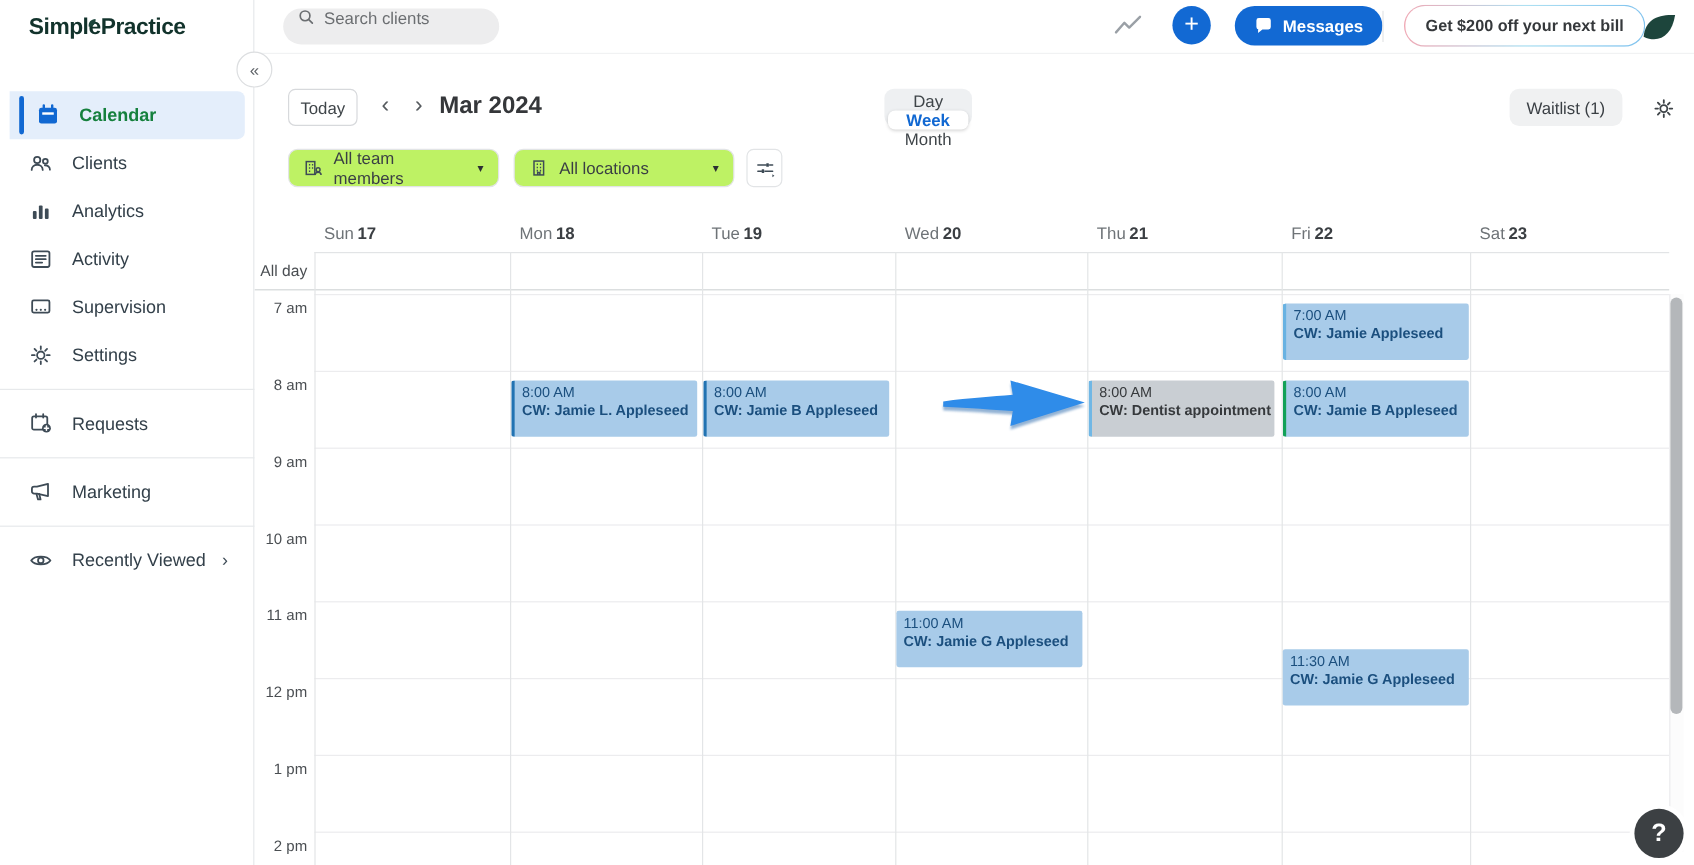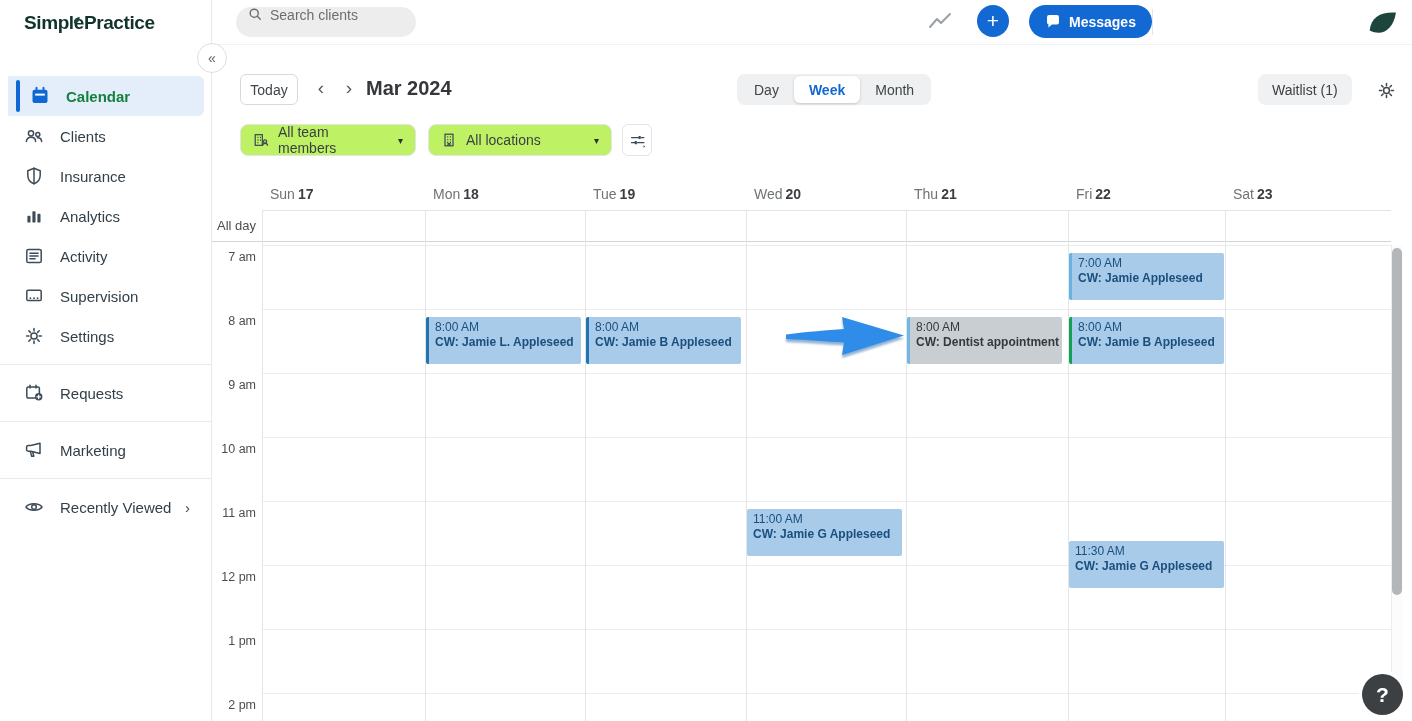--- a/index.html
+++ b/index.html
@@ -58,21 +58,21 @@
   
   .today-btn { position:absolute; left:240px; top:74px; width:58px; height:31px; background:#fff;
                border:1px solid #d7d9dc; border-radius:6px; font-size:14px; font-weight:500;
                color:#3f4549; display:flex; align-items:center; justify-content:center; cursor:pointer; }
   .nav-arrow { position:absolute; top:77px; font-size:19px; color:#555a5e; cursor:pointer;
                width:22px; text-align:center; font-weight:400; }
   .arrow-prev { left:310px; } .arrow-next { left:338px; }
   .cal-title { position:absolute; left:366px; top:77px; font-size:20px; font-weight:700; color:#35373a; }
 
   .view-seg { position:absolute; left:737px; top:74px; height:31px; background:#eef0f2;
-              border-radius:8px; display:flex; align-items:center; padding:2px; }
+              border-radius:8px; display:flex; align-items:center; padding:2px;flex-direction:column; }
   .view-tab { height:27px; padding:0 15px; display:flex; align-items:center; font-size:14px;
               color:#3f4549; font-weight:500; cursor:pointer; border-radius:6px; }
   .view-tab.active { background:#fff; color:#1168d2; font-weight:700;
                      box-shadow:0 1px 3px rgba(0,0,0,.18); }
   .waitlist-btn { position:absolute; left:1258px; top:74px; height:31px; padding:0 14px;
                   background:#f0f1f2; border-radius:8px; font-size:14px; font-weight:500;
                   color:#3a3f44; display:flex; align-items:center; cursor:pointer; }
   .gear-btn { position:absolute; left:1372px; top:76px; width:28px; height:28px; color:#3f4549;
               display:flex; align-items:center; justify-content:center; cursor:pointer; }
 
@@ -151,29 +151,20 @@
               <circle cx="7" cy="7.3" r="2.6"></circle>
               <path d="M2.4 15.6 c0-2.7 2.1-4.3 4.6-4.3 s4.6 1.6 4.6 4.3"></path>
               <circle cx="13.8" cy="8.4" r="2"></circle>
               <path d="M13.4 11.7 c2.4 0 4.2 1.5 4.2 3.7"></path>
             </svg>
           </span>
           <span>Clients</span>
         </div>
         <div class="nav-item">
           <span class="ico">
-            <svg width="20" height="20" viewBox="0 0 20 20" fill="none" stroke="currentColor" stroke-width="1.5" stroke-linecap="round" stroke-linejoin="round">
-              <path d="M10 2.2 L16.2 4.7 V9.2 C16.2 13.6 13.4 16.5 10 17.8 C6.6 16.5 3.8 13.6 3.8 9.2 V4.7 Z"></path>
-              <path d="M10 2.2 V17.8"></path>
-            </svg>
-          </span>
-          <span>Insurance</span>
-        </div>
-        <div class="nav-item">
-          <span class="ico">
             <svg width="20" height="20" viewBox="0 0 20 20">
               <rect x="3.4" y="9.8" width="3.1" height="6.8" rx="0.9" fill="currentColor"></rect>
               <rect x="8.4" y="5.2" width="3.1" height="11.4" rx="0.9" fill="currentColor"></rect>
               <rect x="13.4" y="7.8" width="3.1" height="8.8" rx="0.9" fill="currentColor"></rect>
             </svg>
           </span>
           <span>Analytics</span>
         </div>
         <div class="nav-item">
           <span class="ico">
@@ -254,20 +245,23 @@
   <div class="plus-btn">
       <span>+</span>
     </div>
   <div class="messages-btn">
     <svg width="16" height="15" viewBox="0 0 16 15">
         <path d="M2 3 a2 2 0 0 1 2-2 h8 a2 2 0 0 1 2 2 v5.5 a2 2 0 0 1-2 2 H7 l-3.6 3 v-3 H4 a2 2 0 0 1-2-2 Z" fill="#fff"></path>
       </svg>
     <span>Messages</span>
   </div>
   <div class="top-divider"></div>
+  <div class="promo-pill">
+    <span>Get $200 off your next bill</span>
+  </div>
   <div class="avatar-leaf">
     <svg width="33" height="33" viewBox="0 0 34 34">
         <path d="M27 3 C12 7 4 15 7 29 C21 31 30 21 27 3 Z" fill="#1d453c" transform="rotate(18 17 17)"></path>
       </svg>
   </div>
   <div class="collapse-btn">«</div>
 
   <div class="today-btn">Today</div>
   <div class="nav-arrow arrow-prev">‹</div>
   <div class="nav-arrow arrow-next">›</div>

